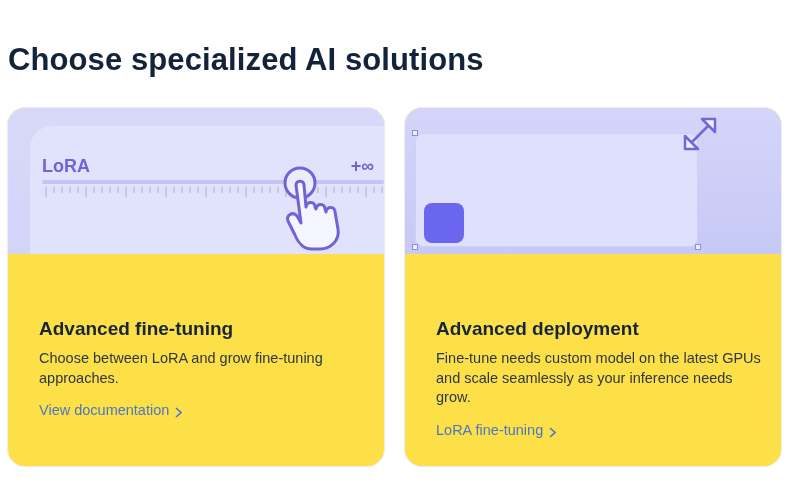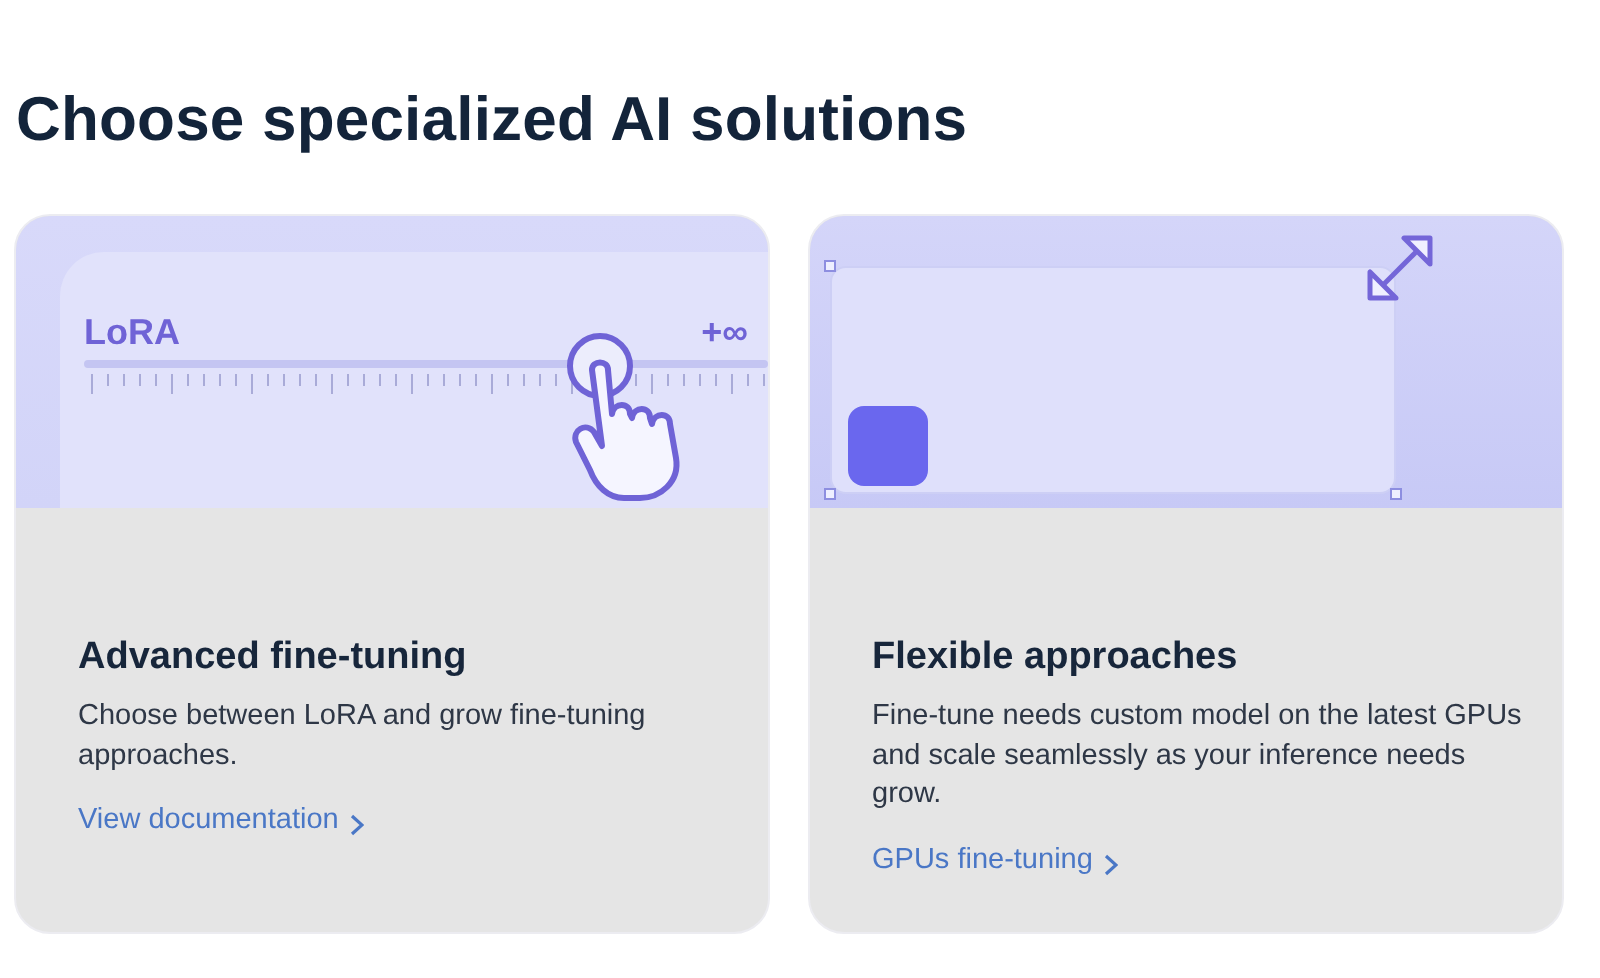--- a/index.html
+++ b/index.html
@@ -6,21 +6,21 @@
   html, body { width: 800px; height: 489px; background: #ffffff; overflow: hidden; }
   body { font-family: "Liberation Sans", "DejaVu Sans", sans-serif; color: #0f2138; position: relative; }
 
   .page-title {
     position: absolute; left: 8px; top: 42px;
     font-size: 31px; font-weight: 700; color: #13243a; letter-spacing: 0.1px;
   }
 
   .card {
     position: absolute; top: 107px; width: 378px; height: 360px;
-    border: 1px solid #ececf1; border-radius: 18px; background: #e5e5e5; overflow: hidden;
+    border: 1px solid #ececf1; border-radius: 18px; background: #fde047; overflow: hidden;
   }
   .card-left { left: 7px; }
   .card-right { left: 404px; }
 
   .visual {
     position: absolute; left: 0; top: 0; right: 0; height: 146px;
     background: linear-gradient(180deg, #d8d9fa 0%, #d2d4f8 100%);
   }
 
   
@@ -155,22 +155,22 @@
     <div class="deploy-square"></div>
     <svg class="resize-icon" viewBox="0 0 36 36">
       <g fill="#f0f0ff" stroke="#7466d8" stroke-width="2.5" stroke-linejoin="round">
         <path d="M20 3 L33 3 L33 16 Z"></path>
         <path d="M3 20 L3 33 L16 33 Z"></path>
       </g>
       <line x1="26" y1="10" x2="10" y2="26" stroke="#7466d8" stroke-width="2.5"></line>
     </svg>
   </div>
   <div class="card-body">
-    <div class="card-title">Flexible approaches</div>
+    <div class="card-title">Advanced deployment</div>
     <div class="card-desc">Fine-tune needs custom model on the latest GPUs and scale seamlessly as your inference needs grow.</div>
     <a class="card-link">
-      <span>GPUs fine-tuning</span>
+      <span>LoRA fine-tuning</span>
       <svg class="chev" viewBox="0 0 7 11">
           <path d="M1 1 L6 5.5 L1 10" fill="none" stroke="#4a77c6" stroke-width="1.6"></path>
         </svg>
     </a>
   </div>
 </div>
 
 </body></html>

